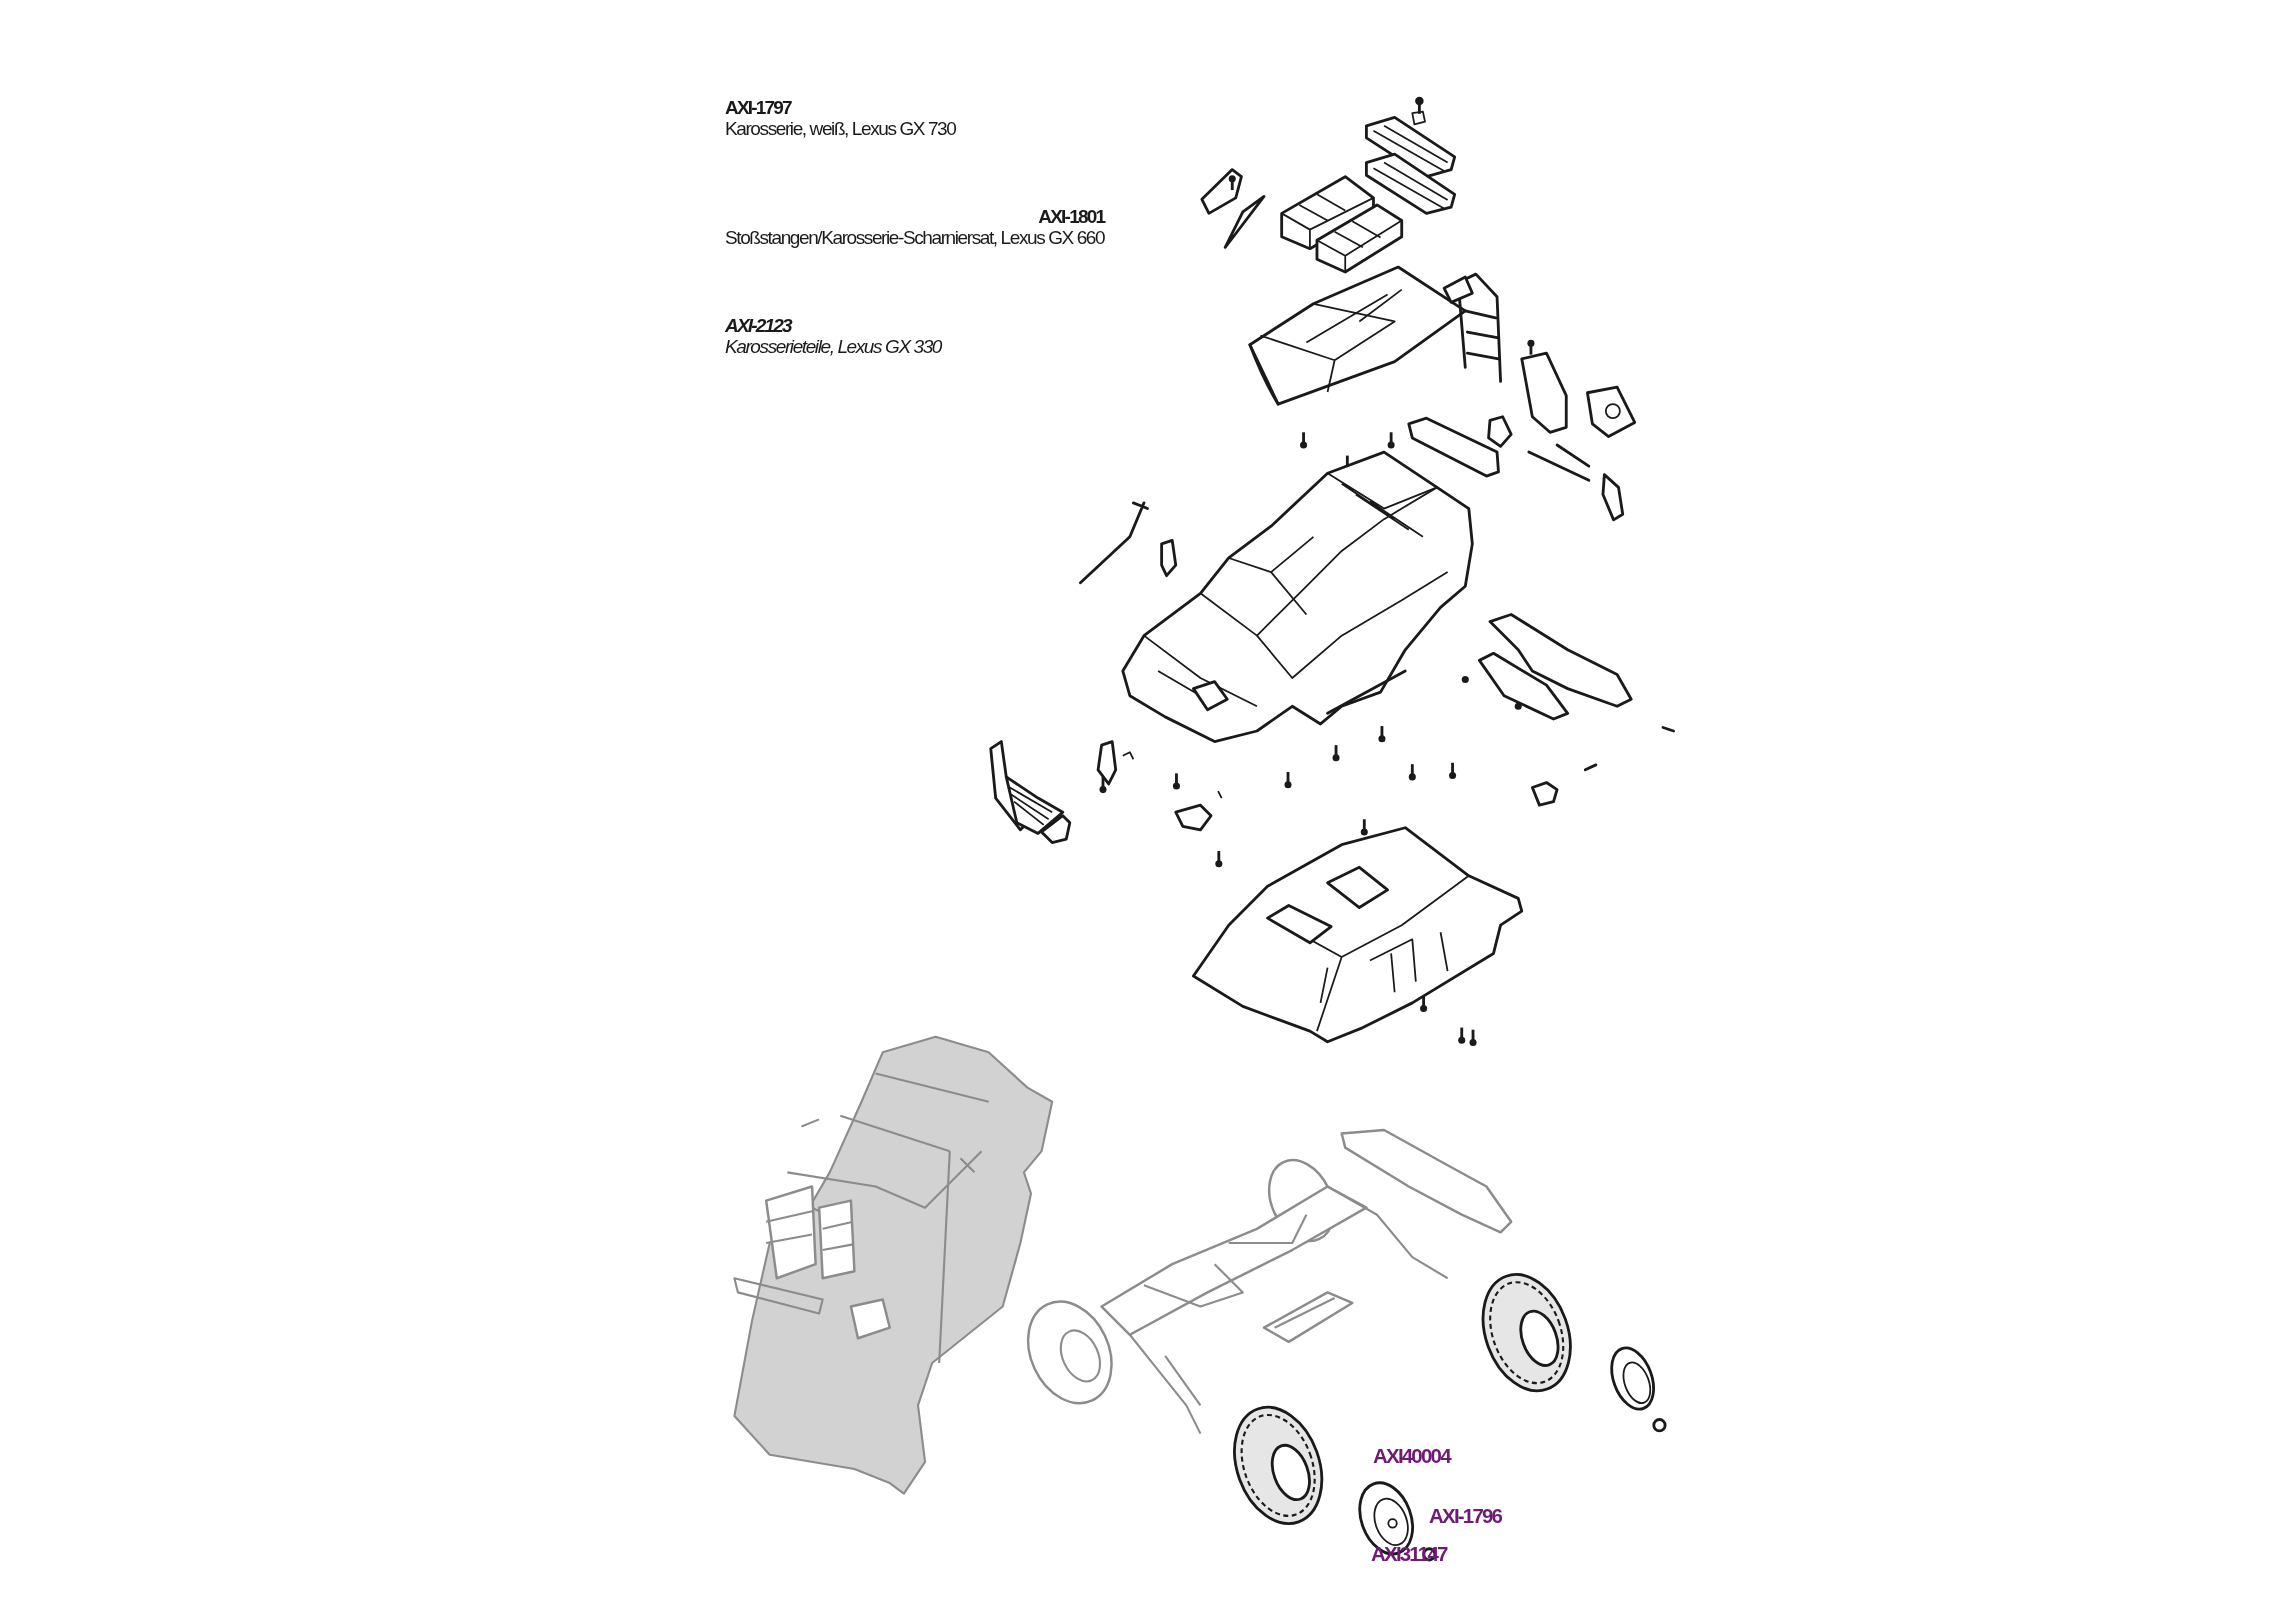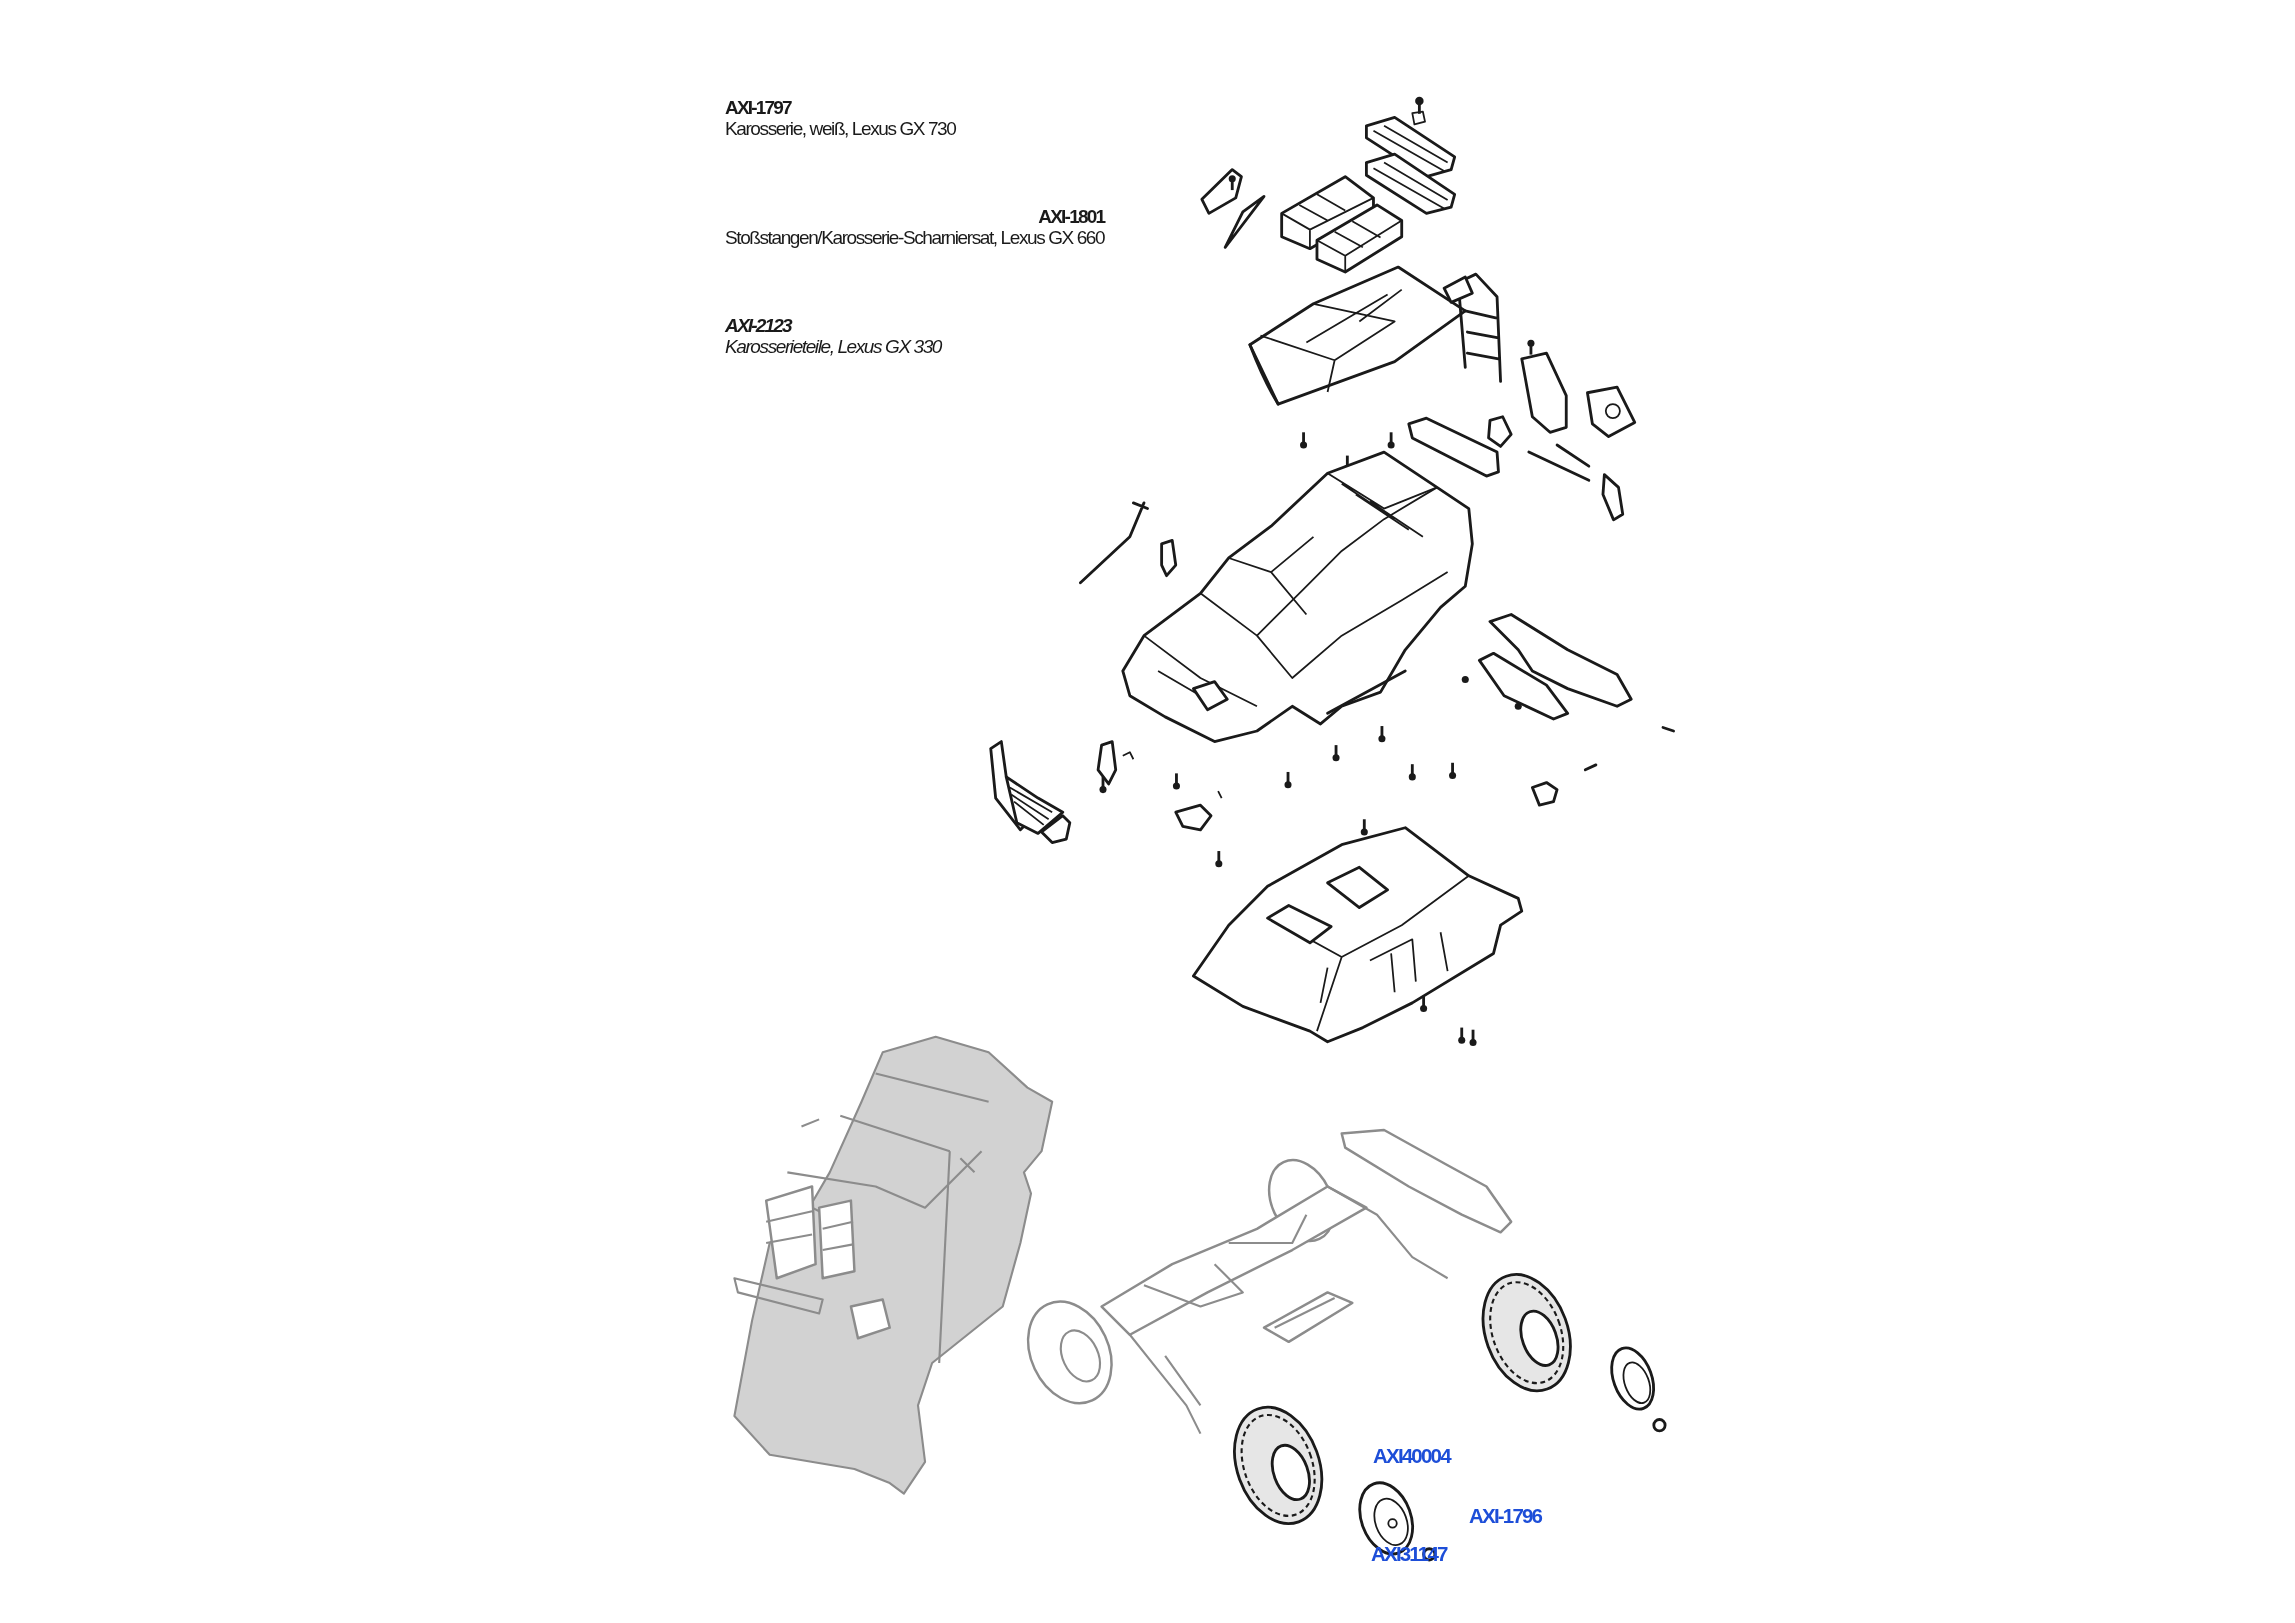--- a/index.html
+++ b/index.html
@@ -1,21 +1,21 @@
 <!DOCTYPE html>
 <html style="font-size:11.3px"><head>
 <meta charset="utf-8">
 <style>
   html, body { margin:0; padding:0; background:#ffffff; }
   body { width:2295px; height:1623px; position:relative; overflow:hidden;
          font-family:"Liberation Sans", sans-serif; color:#1a1a1a; }
   .label-block { position:absolute; left:725px; }
   .part-no { font-weight:bold; font-size:19px; letter-spacing:-1.8px; line-height:21px; display:block; }
   .part-desc { font-size:19px; letter-spacing:-1.4px; line-height:22.6px; display:block; }
-  .callout { position:absolute; font-weight:bold; font-size:20.5px; letter-spacing:-1.8px; color:#1d4ed8; }
+  .callout { position:absolute; font-weight:bold; font-size:20.5px; letter-spacing:-1.8px; color:#701a75; }
   svg.drawing { position:absolute; left:0; top:0; }
   .ink { fill:none; stroke:#1a1a1a; stroke-width:4; stroke-linejoin:round; stroke-linecap:round; }
   .ink-thin { fill:none; stroke:#1a1a1a; stroke-width:2.5; stroke-linejoin:round; }
   .ink-fill { fill:#fff; stroke:#1a1a1a; stroke-width:4; stroke-linejoin:round; }
   .ghost { fill:#d2d2d2; stroke:#8c8c8c; stroke-width:3; stroke-linejoin:round; }
   .ghost-line { fill:none; stroke:#8c8c8c; stroke-width:3; stroke-linejoin:round; }
   .ghost-open { fill:#ffffff; stroke:#8c8c8c; stroke-width:3.5; stroke-linejoin:round; }
   .tire { fill:#e6e6e6; stroke:#1a1a1a; stroke-width:4; }
   .tread { fill:none; stroke:#1a1a1a; stroke-width:3; stroke-dasharray:7 5; }
   .screw { fill:#1a1a1a; }
@@ -216,15 +216,15 @@
     <ellipse class="ink-fill" cx="1963" cy="2150" rx="35" ry="52" transform="rotate(-20 1963 2150)"></ellipse>
     <ellipse class="ink-thin" cx="1970" cy="2155" rx="22" ry="34" transform="rotate(-20 1970 2155)"></ellipse>
     <circle class="ink-thin" cx="1972" cy="2157" r="6"></circle>
   </g>
   <g>
     <circle class="ink-fill" cx="2024" cy="2201" r="8"></circle>
   </g>
 </svg>
 
 <div class="callout" style="left:1373px; top:1444px;">AXI40004</div>
-<div class="callout" style="left:1469px; top:1504px;">AXI-1796</div>
+<div class="callout" style="left:1429px; top:1504px;">AXI-1796</div>
 <div class="callout" style="left:1371px; top:1542px;">AXI31147</div>
 
 
 </body></html>

